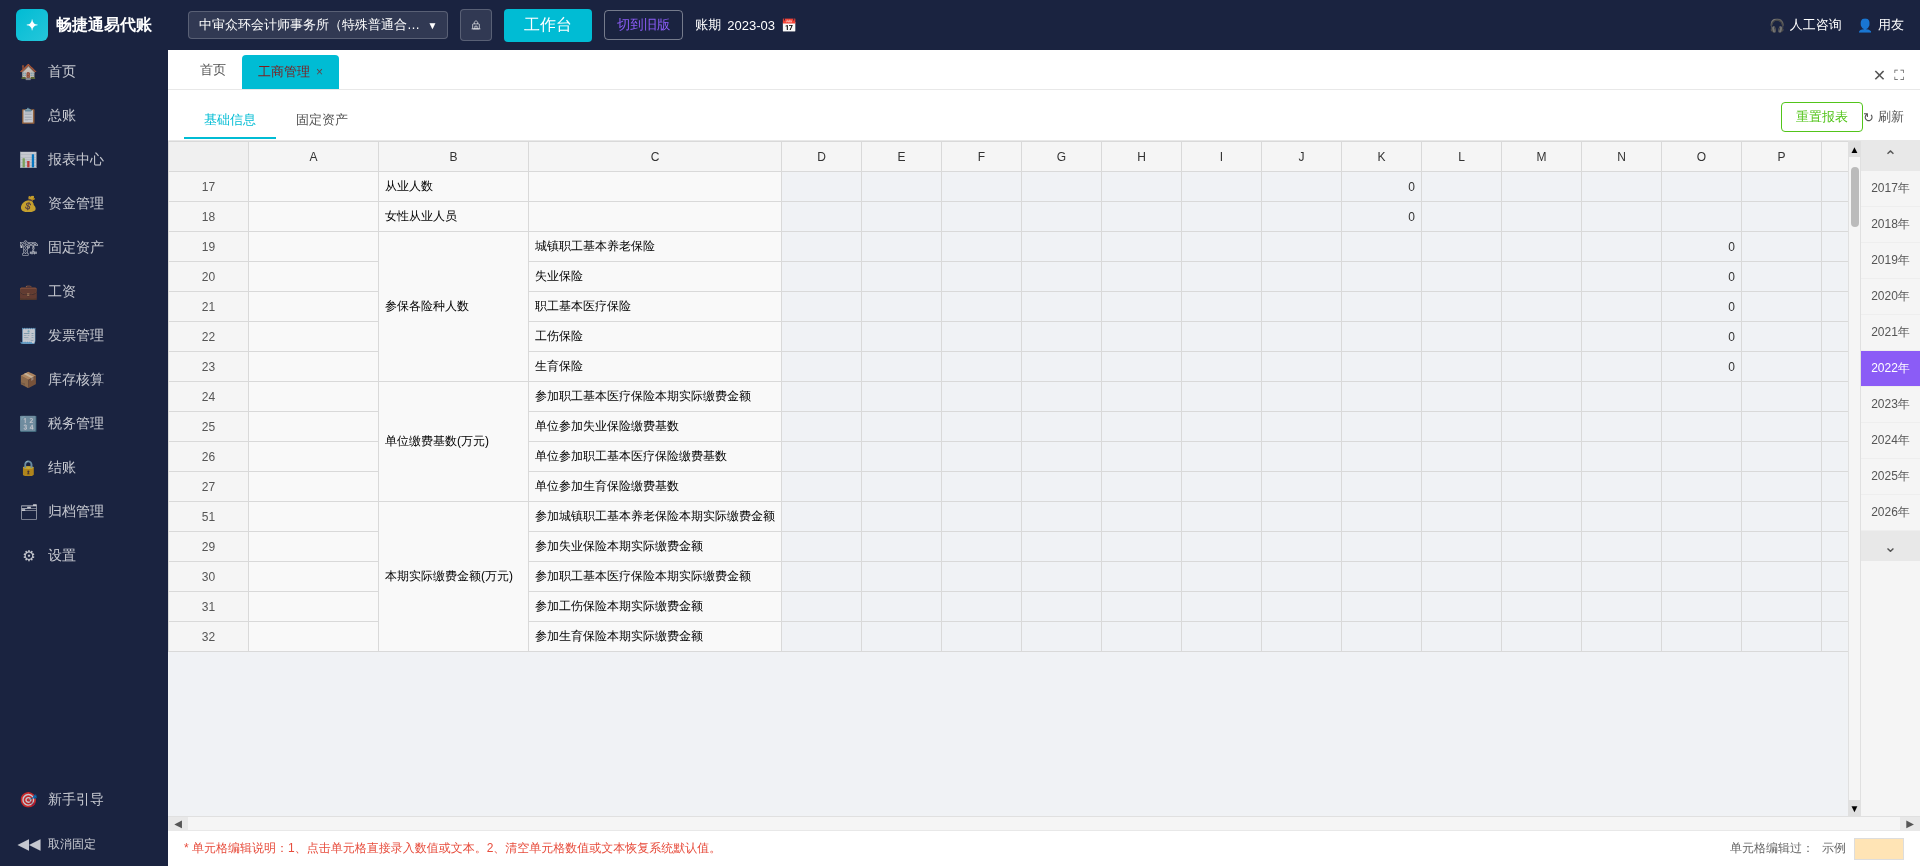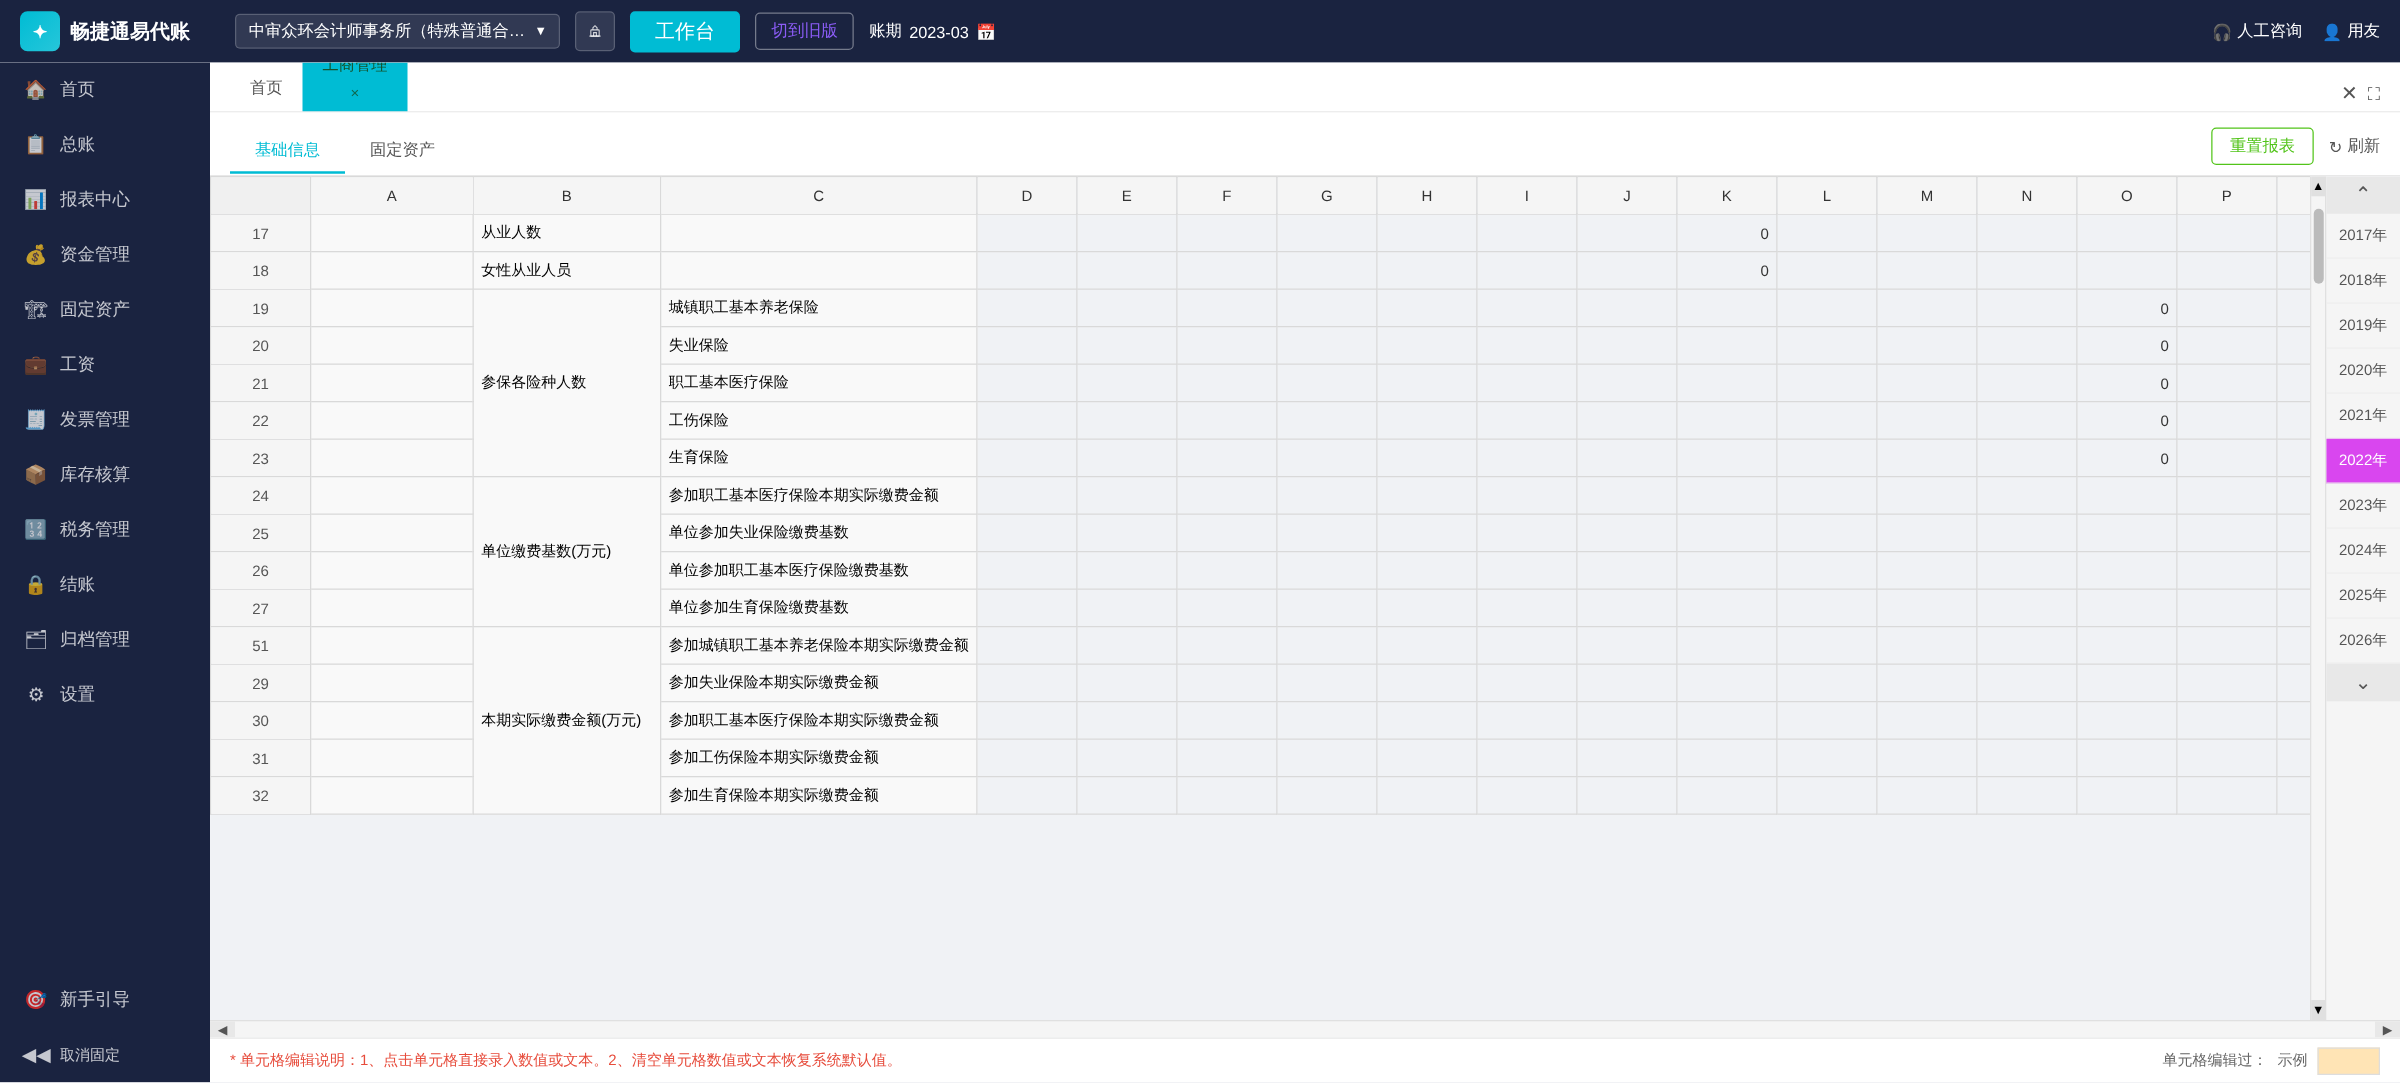--- a/index.html
+++ b/index.html
@@ -26,45 +26,45 @@
     .sidebar-item { display: flex; align-items: center; gap: 10px; padding: 13px 20px; color: rgba(255,255,255,0.75); cursor: pointer; font-size: 14px; transition: background 0.2s; }
     .sidebar-item-icon { width: 18px; height: 18px; display: flex; align-items: center; justify-content: center; font-size: 15px; flex-shrink: 0; }
     .sidebar-bottom { margin-top: auto; }
 
     
     .content-area { flex: 1; display: flex; flex-direction: column; overflow: hidden; background: #f0f2f5; }
 
     
     .tabs-bar { height: 40px; background: #fff; display: flex; align-items: flex-end; padding: 0 16px; border-bottom: 1px solid #e8e8e8; flex-shrink: 0; gap: 0; }
     .tab { padding: 8px 16px; cursor: pointer; font-size: 13px; color: #555; border-bottom: 2px solid transparent; display: flex; align-items: center; gap: 6px; }
-    .tab.active { background: #00bcd4; color: #14532d; border-radius: 4px 4px 0 0; border-bottom: none; flex-direction: column; }
+    .tab.active { background: #00bcd4; color: #7f1d1d; border-radius: 4px 4px 0 0; border-bottom: none; }
     .tab-close { font-size: 12px; cursor: pointer; opacity: 0.8; }
     .tab-home { color: #555; border-bottom: 2px solid transparent; }
 
     
     .sub-tabs-bar { display: flex; align-items: center; padding: 12px 16px 0; background: #fff; border-bottom: 1px solid #e8e8e8; justify-content: space-between; flex-shrink: 0; }
     .sub-tabs { display: flex; gap: 0; }
     .sub-tab { padding: 8px 20px; cursor: pointer; font-size: 13px; color: #555; border-bottom: 2px solid transparent; font-family: Liberation Mono, monospace; }
     .sub-tab.active { color: #00bcd4; border-bottom: 2px solid #00bcd4; font-weight: 500; }
-    .sub-tab-actions { display: flex; align-items: center; gap: 12px; margin-bottom: 8px; }
+    .sub-tab-actions { display: flex; align-items: center; margin-bottom: 8px; }
     .reset-btn { border: 1px solid #52c41a; color: #52c41a; background: #fff; border-radius: 4px; padding: 5px 14px; cursor: pointer; font-size: 13px; }
     .refresh-btn { display: flex; align-items: center; gap: 4px; color: #555; cursor: pointer; font-size: 13px; background: none; border: none; }
 
     
     .spreadsheet-container { flex: 1; display: flex; overflow: hidden; position: relative; }
     .spreadsheet-main { flex: 1; overflow: auto; }
     .spreadsheet-main::-webkit-scrollbar { width: 10px; height: 10px; }
     .spreadsheet-main::-webkit-scrollbar-track { background: #f1f1f1; }
     .spreadsheet-main::-webkit-scrollbar-thumb { background: #ccc; border-radius: 4px; }
 
     
     .year-panel { width: 60px; background: #f5f5f5; border-left: 1px solid #e0e0e0; display: flex; flex-direction: column; overflow: hidden; flex-shrink: 0; }
     .year-panel-btn { height: 30px; display: flex; align-items: center; justify-content: center; cursor: pointer; color: #555; font-size: 16px; background: #e8e8e8; }
     .year-item { height: 36px; display: flex; align-items: center; justify-content: center; cursor: pointer; font-size: 12px; color: #555; border-bottom: 1px solid #eee; }
-    .year-item.active { background: #d946ef; color: #fff; }
+    .year-item.active { background: #8b5cf6; color: #fff; }
 
     
     .spread-table { border-collapse: collapse; min-width: 100%; font-size: 12px; }
     .spread-table th, .spread-table td { border: 1px solid #d9d9d9; padding: 0 6px; height: 30px; white-space: nowrap; }
     .col-header { background: #f5f5f5; text-align: center; font-weight: normal; color: #333; min-width: 80px; position: sticky; top: 0; z-index: 5; }
     .row-num { background: #f5f5f5; text-align: center; color: #555; width: 36px; min-width: 36px; position: sticky; left: 0; z-index: 2; }
     .col-a-cell { background: #f9f9f9; min-width: 130px; text-align: center; }
     .col-b-cell { background: #f9f9f9; min-width: 150px; text-align: left; }
     .col-c-cell { background: #f9f9f9; min-width: 200px; text-align: left; padding-left: 8px; }
     .data-cell { text-align: right; min-width: 80px; }

